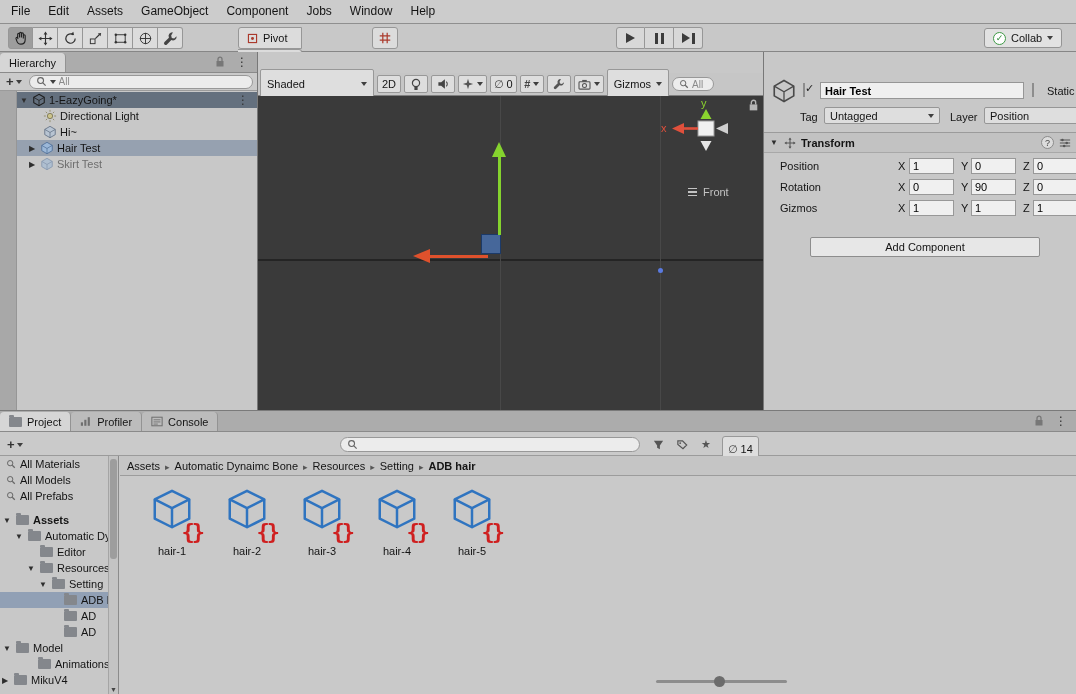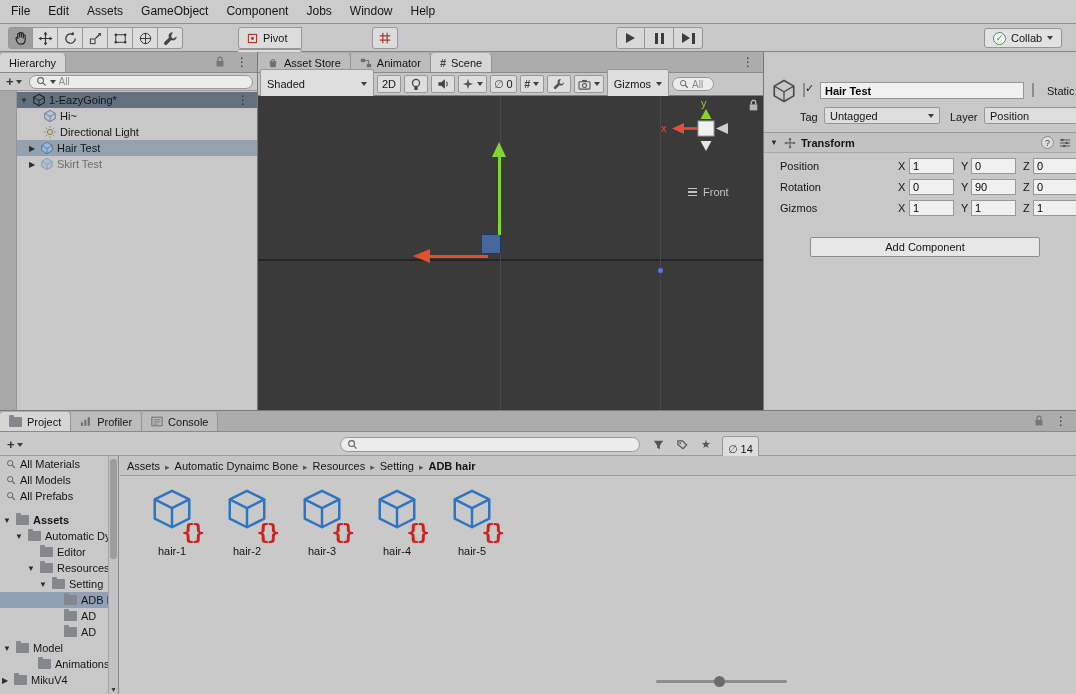--- a/index.html
+++ b/index.html
@@ -284,33 +284,33 @@
           <span class="fold down"></span>
           <svg width="14" height="14" viewBox="0 0 16 16">
               <path d="M8 1.5 14 5 v6 L8 14.5 2 11 V5Z" fill="none" stroke="#1d1d1d" stroke-width="1.2"></path>
               <path d="M2 5 8 8.5 14 5 M8 8.5 V14.5" fill="none" stroke="#1d1d1d" stroke-width="0.9"></path>
             </svg>
           <span class="label">1-EazyGoing*</span>
           <span class="dots row-dots"></span>
         </div>
         <div class="h-row" style="padding-left:26px">
           <svg width="14" height="14" viewBox="0 0 16 16">
-              <path d="M8 1.5 14 5 v6 L8 14.5 2 11 V5Z" fill="#b8c4d2" stroke="#5a6a7e" stroke-width="0.9"></path>
-              <path d="M2 5 8 8.5 14 5 M8 8.5 V14.5" fill="none" stroke="#5a6a7e" stroke-width="0.8"></path>
-            </svg>
-          <span class="label">Hi~</span>
-        </div>
-        <div class="h-row" style="padding-left:26px">
-          <svg width="14" height="14" viewBox="0 0 16 16">
               <circle cx="8" cy="8" r="3" fill="#cdc58c" stroke="#7c7655"></circle>
               <g stroke="#8d8760">
                 <path d="M8 1 v2.2 M8 12.8 V15 M1 8 h2.2 M12.8 8 H15 M3.2 3.2 4.8 4.8 M11.2 11.2 12.8 12.8 M12.8 3.2 11.2 4.8 M4.8 11.2 3.2 12.8"></path>
               </g>
             </svg>
           <span class="label">Directional Light</span>
+        </div>
+        <div class="h-row" style="padding-left:26px">
+          <svg width="14" height="14" viewBox="0 0 16 16">
+              <path d="M8 1.5 14 5 v6 L8 14.5 2 11 V5Z" fill="#b8c4d2" stroke="#5a6a7e" stroke-width="0.9"></path>
+              <path d="M2 5 8 8.5 14 5 M8 8.5 V14.5" fill="none" stroke="#5a6a7e" stroke-width="0.8"></path>
+            </svg>
+          <span class="label">Hi~</span>
         </div>
         <div class="h-row selected" style="padding-left:10px">
           <span class="fold right"></span>
           <svg width="14" height="14" viewBox="0 0 16 16">
               <path d="M8 1.5 14 5 v6 L8 14.5 2 11 V5Z" fill="#9cb8d8" stroke="#4a6a94" stroke-width="0.9"></path>
               <path d="M2 5 8 8.5 14 5 M8 8.5 V14.5" fill="none" stroke="#4a6a94" stroke-width="0.8"></path>
             </svg>
           <span class="label">Hair Test</span>
         </div>
         <div class="h-row disabled" style="padding-left:10px">
@@ -319,44 +319,20 @@
               <path d="M8 1.5 14 5 v6 L8 14.5 2 11 V5Z" fill="#9cb8d8" stroke="#4a6a94" stroke-width="0.9"></path>
               <path d="M2 5 8 8.5 14 5 M8 8.5 V14.5" fill="none" stroke="#4a6a94" stroke-width="0.8"></path>
             </svg>
           <span class="label">Skirt Test</span>
         </div>
       </div>
     </div>
   </div>
 
   <div id="sceneview">
-    <div class="tabbar">
-      <div class="tab">
-        <svg width="12" height="12" viewBox="0 0 14 14">
-            <path d="M3 5 h8 l-1 7 H4Z" fill="#6f6f6f"></path>
-            <path d="M5 5 a2 2 0 0 1 4 0" fill="none" stroke="#6f6f6f" stroke-width="1.2"></path>
-          </svg>
-        <span>Asset Store</span>
-      </div>
-      <div class="tab">
-        <svg width="12" height="12" viewBox="0 0 14 14">
-            <rect x="1" y="2" width="5" height="4" fill="#6f6f6f"></rect>
-            <rect x="8" y="8" width="5" height="4" fill="#6f6f6f"></rect>
-            <path d="M6 4 h4 v4" fill="none" stroke="#6f6f6f" stroke-width="1.2"></path>
-          </svg>
-        <span>Animator</span>
-      </div>
-      <div class="tab active">
-        <span class="glyph-grid"></span>
-        <span>Scene</span>
-      </div>
-      <div class="right">
-        <span class="dots"></span>
-      </div>
-    </div>
 
     <div id="sv-toolbar">
       <div class="dd" style="width:114px;justify-content:space-between">
         <span>Shaded</span>
         <span class="caret"></span>
       </div>
       <div class="icon-btn">
           <span>2D</span>
         </div>
       <div class="icon-btn">

